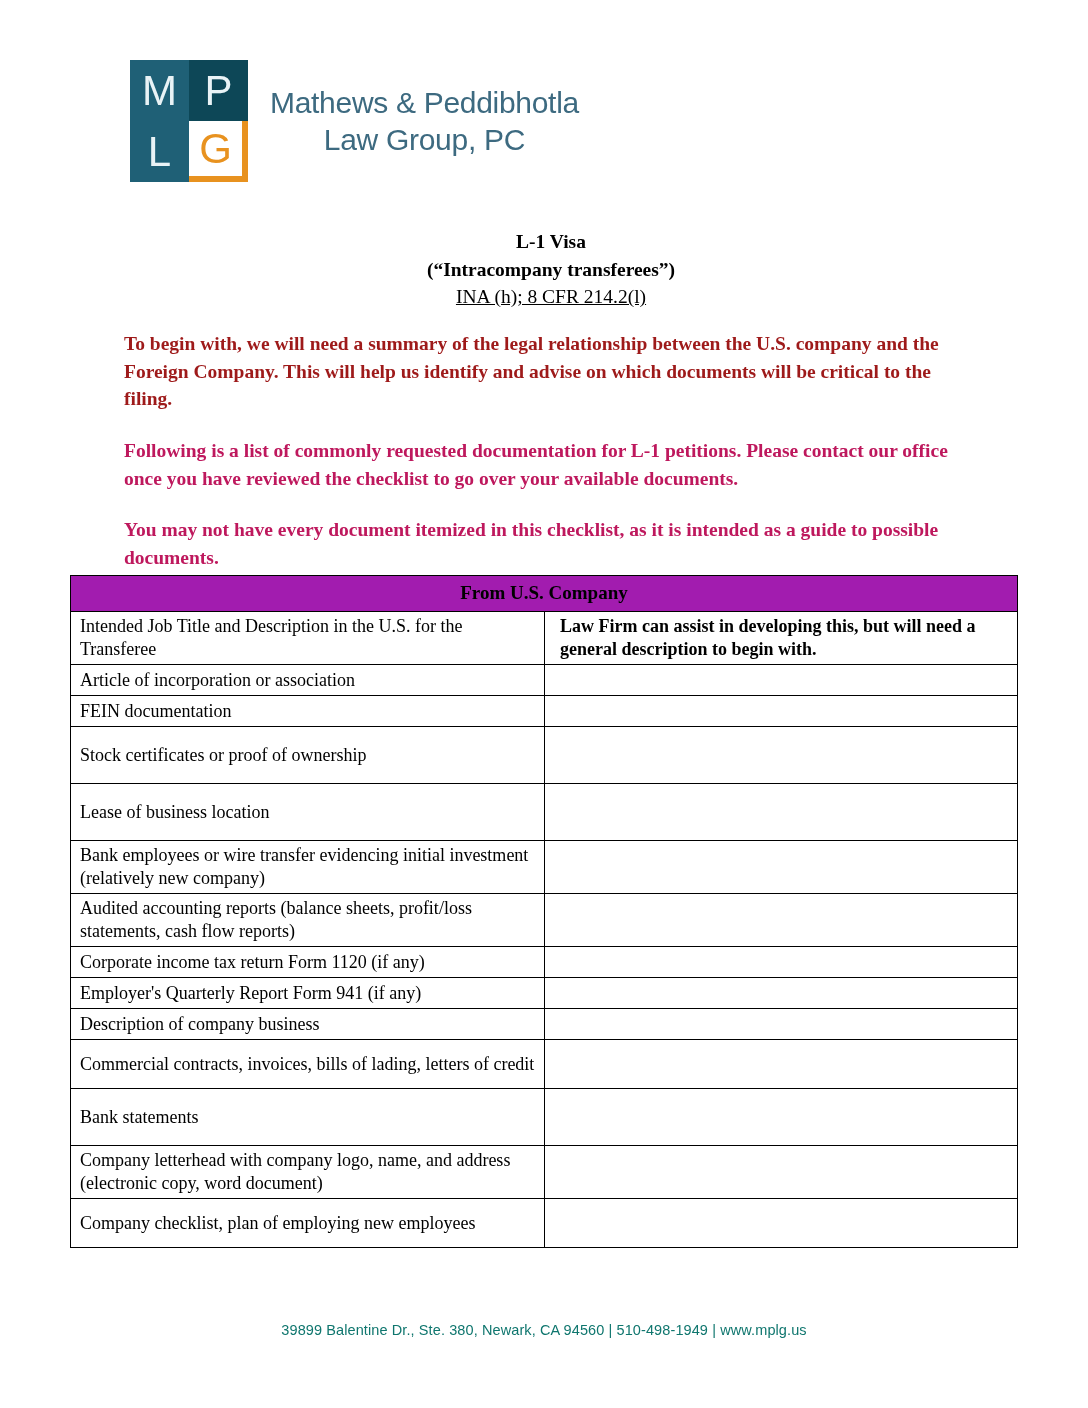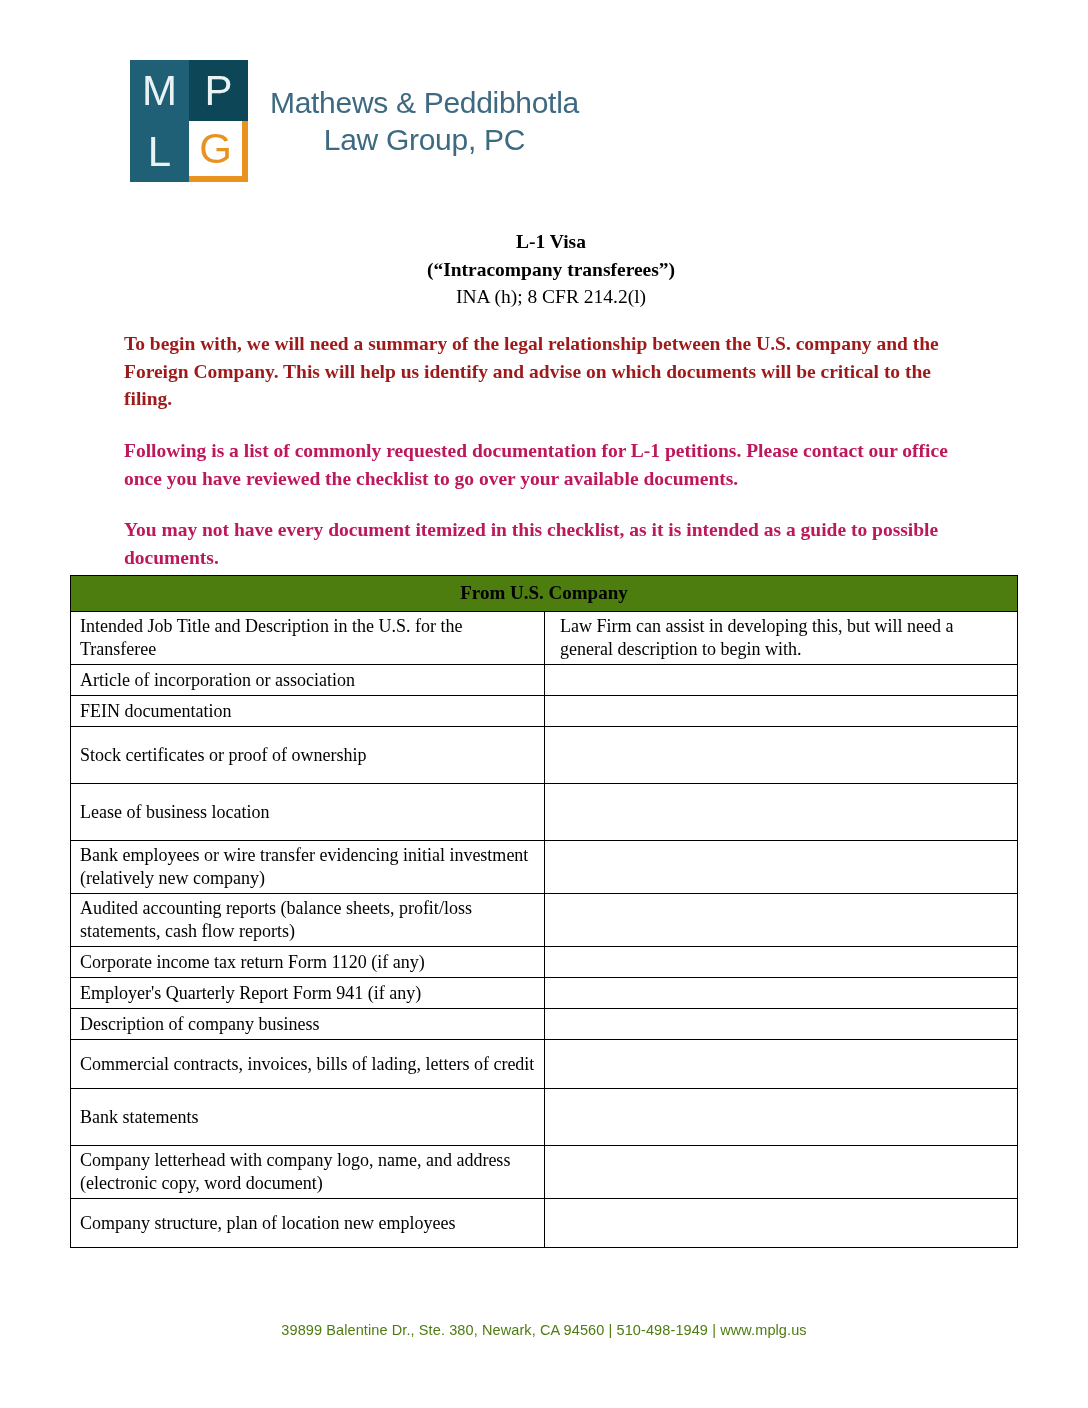--- a/index.html
+++ b/index.html
@@ -76,21 +76,21 @@
   .doc-title {
     position: absolute;
     left: 14px;
     right: 0;
     top: 228px;
     text-align: center;
     font-size: 19.5px;
     line-height: 1.42;
   }
   .doc-title .t-bold { font-weight: bold; }
-  .doc-title .t-reg  { font-weight: normal; }
+  .doc-title .t-reg  { font-weight: normal; text-decoration: underline; }
 
   
   .body-block {
     position: absolute;
     left: 124px;
     width: 826px;
     top: 330px;
   }
   .para {
     font-size: 19.5px;
@@ -113,47 +113,47 @@
   }
   .checklist th,
   .checklist td {
     border: 1.6px solid #000000;
     padding: 3px 8px 3px 9px;
     vertical-align: middle;
     font-size: 18px;
     line-height: 1.28;
   }
   .checklist thead th {
-    background: #4d7c0f;
+    background: #a21caf;
     text-align: center;
     font-weight: bold;
     font-size: 19px;
     padding: 4px 8px 5px;
     height: 26px;
   }
   .col-doc  { width: 474px; }
   .col-note { width: 473px; }
 
   .checklist td.doc-cell  { font-weight: normal; }
-  .checklist td.note-cell { font-weight: normal; padding-left: 15px; }
+  .checklist td.note-cell { font-weight: bold; padding-left: 15px; }
   .checklist td.note-cell:empty { min-height: 10px; }
 
   tr.h-tall  td { height: 46px; }
   tr.h-one   td { height: 24px; }
   tr.h-two   td { height: 42px; }
   tr.h-pad   td { height: 50px; }
 
   
   .footer {
     position: absolute;
     left: 0;
     right: 0;
     top: 1322px;
     text-align: center;
-    color: #4d7c0f;
+    color: #0f766e;
     font-family: "Liberation Sans", "DejaVu Sans", sans-serif;
     font-size: 14.5px;
     letter-spacing: 0.1px;
   }
 </style>
 </head>
 <body>
 
 <div class="page">
 
@@ -239,21 +239,21 @@
         </tr>
         <tr class="h-pad">
           <td class="doc-cell">Bank statements</td>
           <td class="note-cell"></td>
         </tr>
         <tr class="h-two">
           <td class="doc-cell">Company letterhead with company logo, name, and address (electronic copy, word document)</td>
           <td class="note-cell"></td>
         </tr>
         <tr class="h-two">
-          <td class="doc-cell">Company structure, plan of location new employees</td>
+          <td class="doc-cell">Company checklist, plan of employing new employees</td>
           <td class="note-cell"></td>
         </tr>
       </tbody>
   </table>
 
   <div class="footer">39899 Balentine Dr., Ste. 380, Newark, CA 94560 | 510-498-1949 | www.mplg.us</div>
 
 </div>
 
 </body></html>

